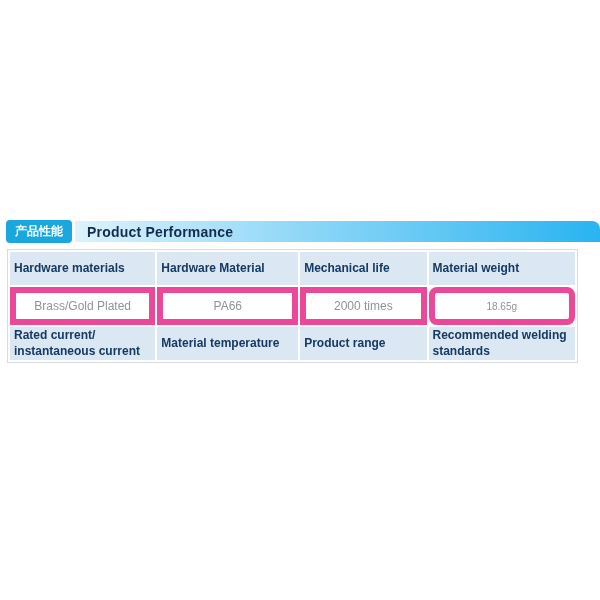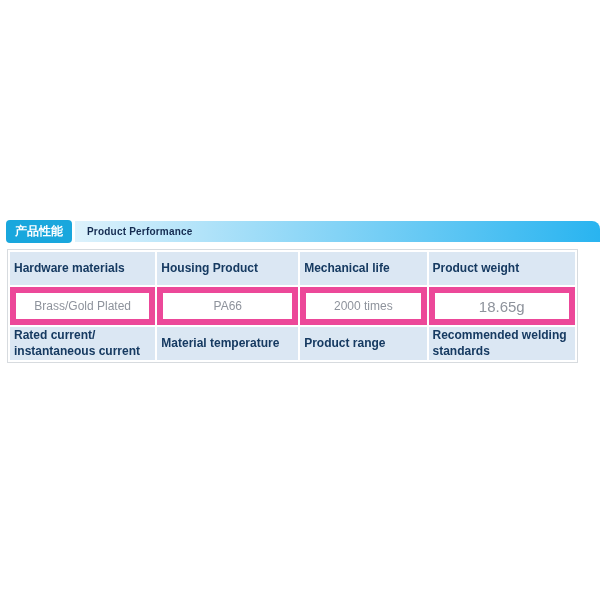--- a/index.html
+++ b/index.html
@@ -45,21 +45,21 @@
     flex: 1 1 auto;
     height: 21px;
     margin-left: 3px;
     display: flex;
     align-items: center;
     background: linear-gradient(to right, var(--bar-grad-start), var(--bar-grad-end));
     border-radius: 0 8px 0 0;
   }
   .title-bar .title {
     padding-left: 12px;
-    font-size: 10px;
+    font-size: 14px;
     font-weight: bold;
     letter-spacing: 0.2px;
     color: var(--title-color);
   }
   
   table.spec {
     margin: 6px 0 0 7px;
     width: 571px;
     border-collapse: separate;
     border-spacing: 2px;
@@ -86,21 +86,21 @@
   table.spec td {
     border: 6px solid #ec4899;
     color: var(--td-text);
     font-size: 12px;
     font-weight: normal;
     text-align: center;
     vertical-align: middle;
     height: 24px;
     padding: 1px 4px;
   }
-  table.spec td.small { font-size: 15px; }
+  table.spec td.small { font-size: 10px; border-radius: 8px; }
 </style>
 </head>
 <body>
 
 <div class="page">
   <div class="content">
 
     <div class="section-header">
       <div class="badge">产品性能</div>
       <div class="title-bar">
@@ -111,23 +111,23 @@
     <table class="spec">
       <colgroup>
         <col class="c1">
           <col class="c2">
           <col class="c3">
           <col class="c4">
       </colgroup>
       <tbody>
         <tr>
           <th>Hardware materials</th>
-          <th>Housing Product</th>
+          <th>Hardware Material</th>
           <th>Mechanical life</th>
-          <th>Product weight</th>
+          <th>Material weight</th>
         </tr>
         <tr>
           <td>Brass/Gold Plated</td>
           <td>PA66</td>
           <td>2000 times</td>
           <td class="small">18.65g</td>
         </tr>
         <tr>
           <th>Rated current/
 instantaneous current</th>

